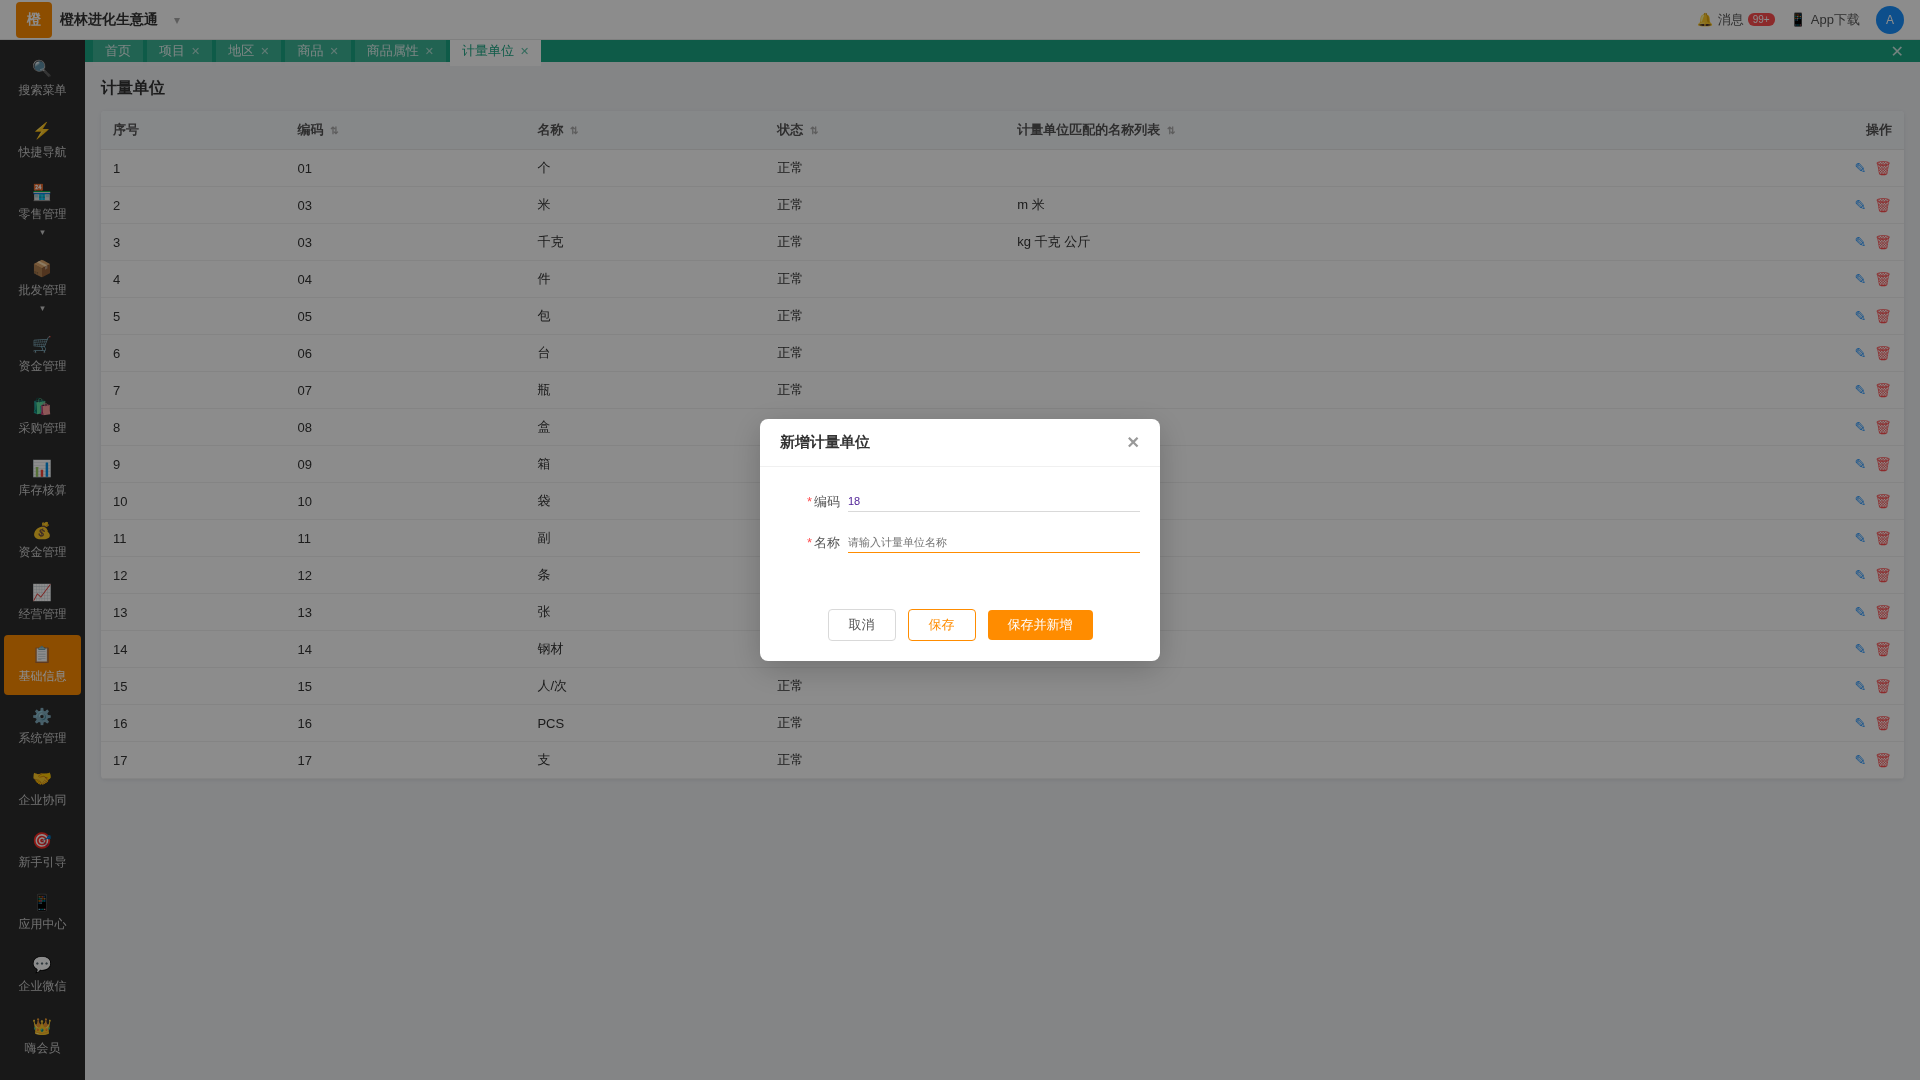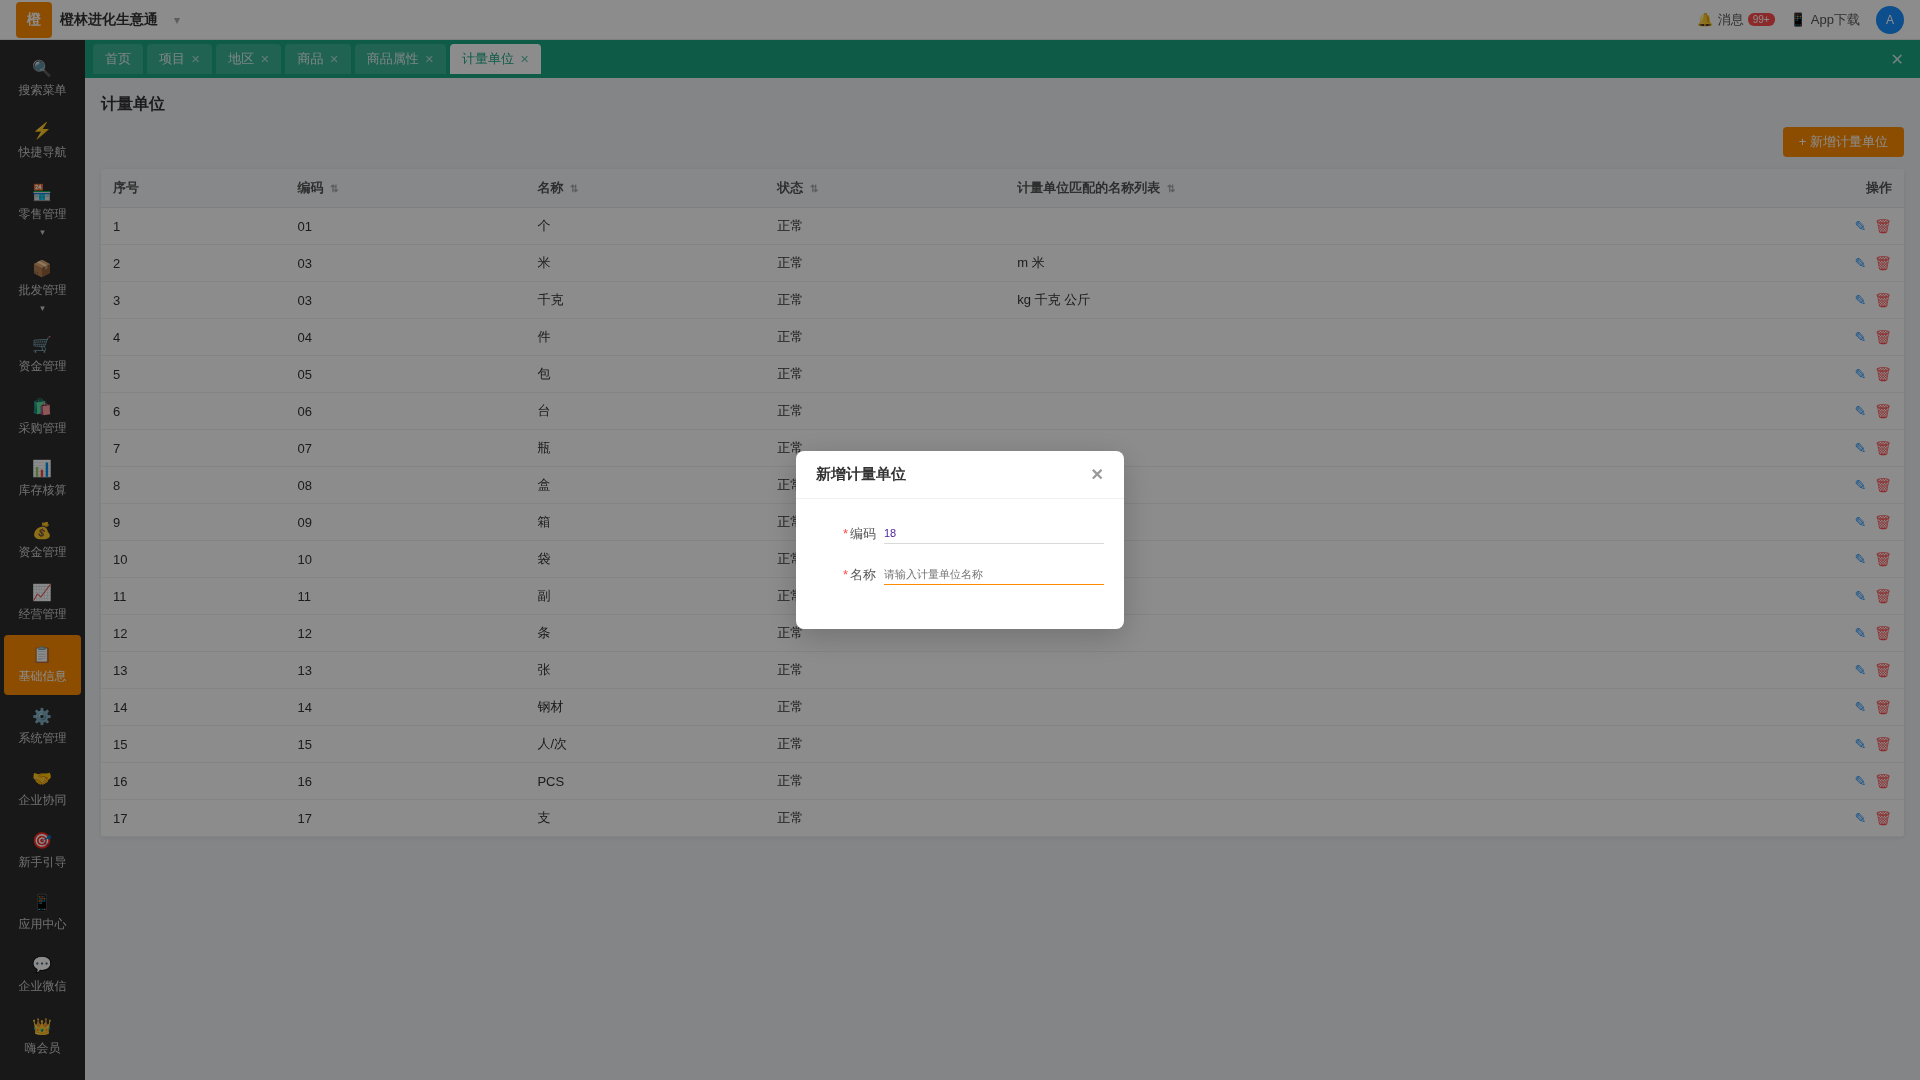--- a/index.html
+++ b/index.html
@@ -108,21 +108,21 @@
       flex-direction: column;
       overflow: hidden;
     }
 
     
     .tab-bar {
       background: #1ba784;
       display: flex;
       align-items: center;
       padding: 0 8px;
-      height: 38px;
+      height: 22px;
       gap: 4px;
     }
     .tab-item {
       display: flex;
       align-items: center;
       gap: 4px;
       padding: 6px 12px;
       border-radius: 4px 4px 0 0;
       cursor: pointer;
       font-size: 13px;
@@ -262,21 +262,21 @@
       z-index: 100;
       display: flex;
       align-items: center;
       justify-content: center;
     }
 
     
     .modal {
       background: #fff;
       border-radius: 8px;
-      width: 328px;
+      width: 400px;
       box-shadow: 0 8px 32px rgba(0,0,0,0.2);
       overflow: hidden;
     }
     .modal-header {
       display: flex;
       align-items: center;
       justify-content: space-between;
       padding: 14px 20px;
       border-bottom: 1px solid #f0f0f0;
       font-size: 15px;
@@ -493,23 +493,20 @@
         <span class="tab-close tab-close-btn">✕</span>
       </div>
       <div class="tab-close-area">
         <span class="global-close">✕</span>
       </div>
     </div>
 
     <div class="page-content">
       <div class="page-title">计量单位</div>
 
-      <div class="toolbar">
-        <button class="btn-primary">+ 新增计量单位</button>
-      </div>
 
       <table class="data-table">
         <thead>
           <tr>
             <th>序号</th>
             <th>编码 <span class="sort-icon">⇅</span></th>
             <th>名称 <span class="sort-icon">⇅</span></th>
             <th>状态 <span class="sort-icon">⇅</span></th>
             <th>计量单位匹配的名称列表 <span class="sort-icon">⇅</span></th>
             <th style="text-align:right;">操作</th>
@@ -753,14 +750,19 @@
     <div class="modal-body">
       <div class="form-row">
         <label class="form-label required">编码</label>
         <input class="form-input" type="text" value="18" style="">
       </div>
       <div class="form-row">
         <label class="form-label required">名称</label>
         <input class="form-input highlighted" type="text" placeholder="请输入计量单位名称" style="">
       </div>
     </div>
+    <div class="modal-footer">
+      <button class="btn-cancel">取消</button>
+      <button class="btn-save">保存</button>
+      <button class="btn-save-new">保存并新增</button>
+    </div>
   </div>
 </div>
 
 </body></html>

